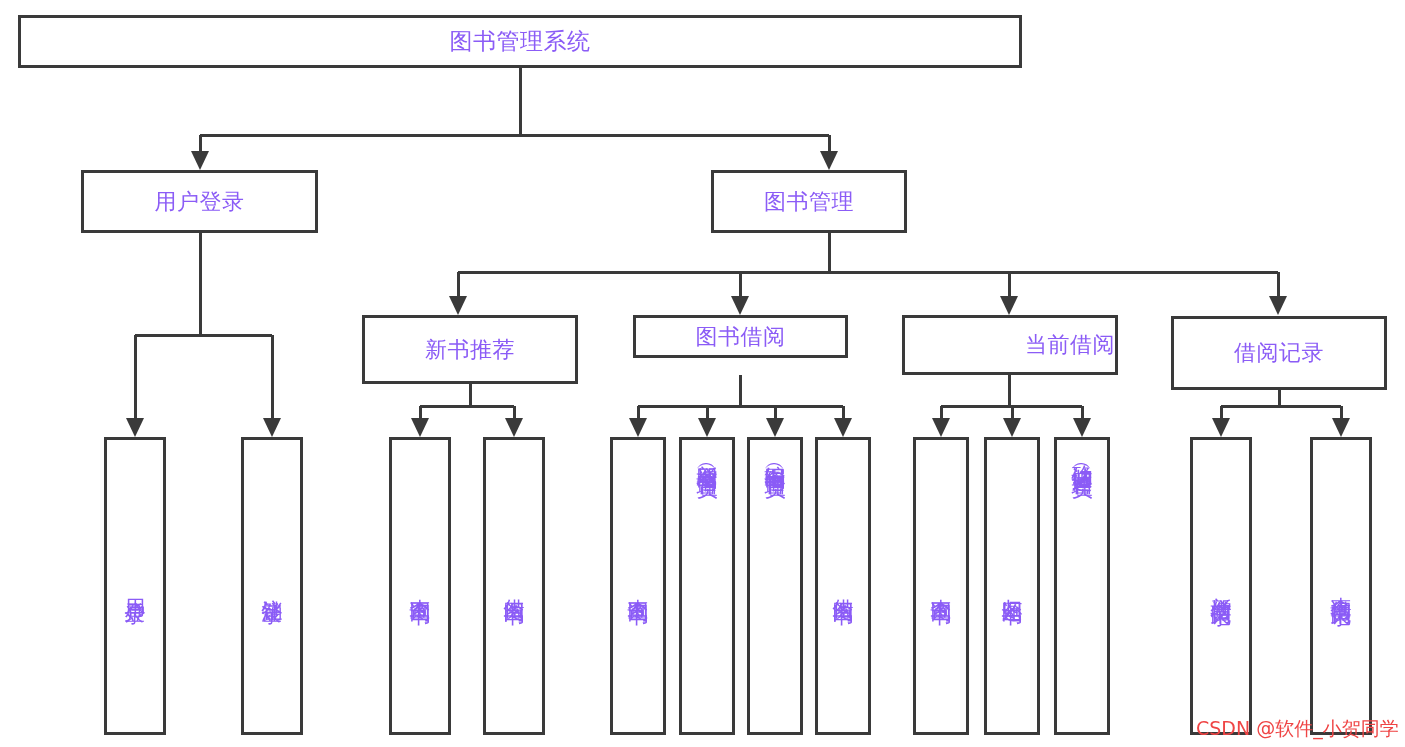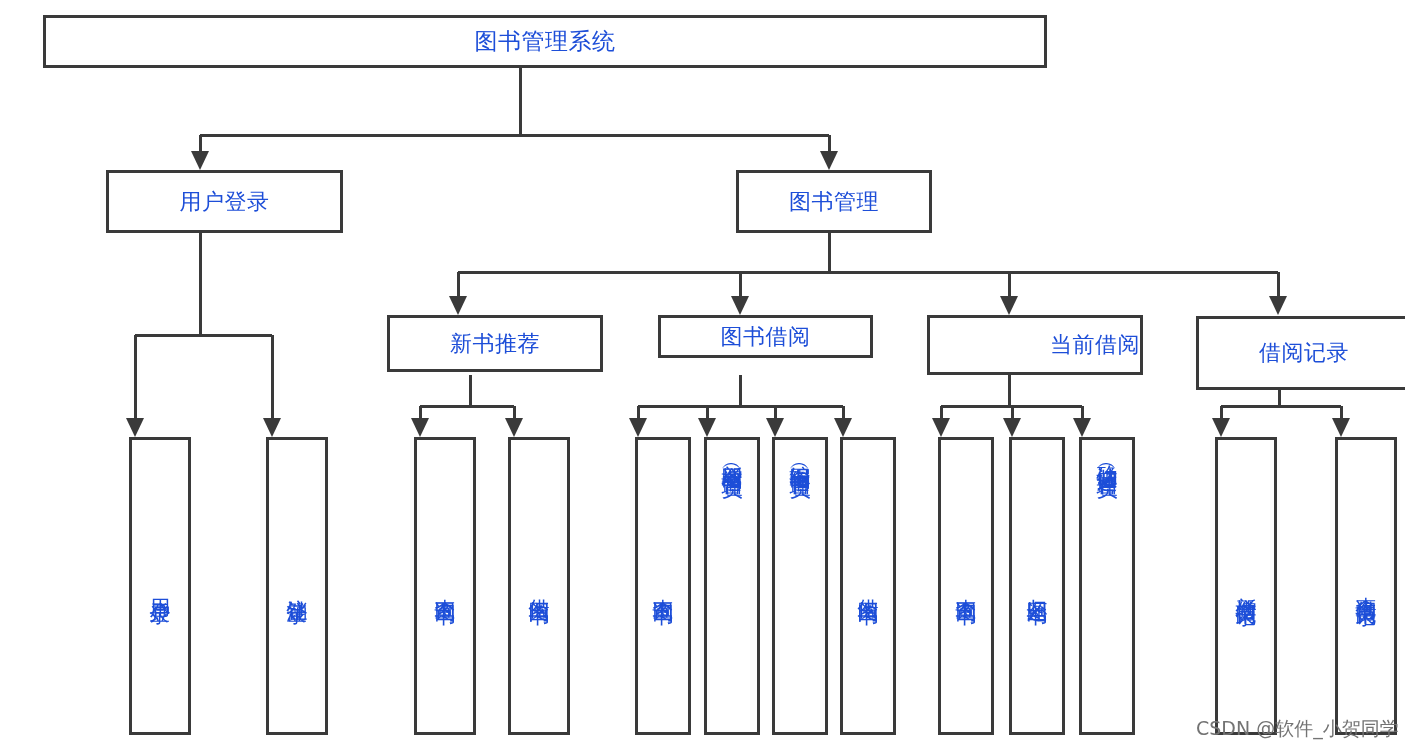--- a/index.html
+++ b/index.html
@@ -27,23 +27,22 @@
     pointer-events: none;
   }
   .node {
     position: absolute;
     box-sizing: border-box;
     background: #ffffff;
     border: 3px solid #3a3a3a;
     display: flex;
     align-items: center;
     justify-content: center;
-    color: #1d4ed8;
+    color: #8b5cf6;
     z-index: 2;
-    margin-left: 25px;
   }
   .node .label {
     display: block;
     text-align: center;
     line-height: 1.15;
     white-space: nowrap;
   }
   
   .node.horiz .label {
     font-size: 22px;
@@ -143,21 +142,21 @@
     <span class="label">图书管理系统</span>
   </div>
 
   <div class="node horiz" id="n-l2-0" style="left: 81px; top: 170px; width: 237px; height: 63px;">
     <span class="label">用户登录</span>
   </div>
   <div class="node horiz" id="n-l2-1" style="left: 711px; top: 170px; width: 196px; height: 63px;">
     <span class="label">图书管理</span>
   </div>
 
-  <div class="node horiz" id="n-l3-0" style="left: 362px; top: 315px; width: 216px; height: 57px;">
+  <div class="node horiz" id="n-l3-0" style="left: 362px; top: 315px; width: 216px; height: 69px;">
     <span class="label">新书推荐</span>
   </div>
   <div class="node horiz" id="n-l3-1" style="left: 633px; top: 315px; width: 215px; height: 43px;">
     <span class="label">图书借阅</span>
   </div>
   <div class="node horiz" id="n-l3-2" style="left: 902px; top: 315px; width: 216px; height: 60px; justify-content: flex-end;">
     <span class="label">当前借阅</span>
   </div>
   <div class="node horiz" id="n-l3-3" style="left: 1171px; top: 316px; width: 216px; height: 74px;">
     <span class="label">借阅记录</span>
@@ -196,15 +195,15 @@
   <div class="node vert" id="n-leaf-10" style="left: 1054px; top: 437px; width: 56px; height: 298px;">
     <span class="label">确认归还（管理员）</span>
   </div>
   <div class="node vert mid" id="n-leaf-11" style="left: 1190px; top: 437px; width: 62px; height: 298px;">
     <span class="label">新增借阅记录</span>
   </div>
   <div class="node vert mid" id="n-leaf-12" style="left: 1310px; top: 437px; width: 62px; height: 298px;">
     <span class="label">查询借阅记录</span>
   </div>
 
-  <div class="watermark" style="left: 1196px; top: 716px; color: #737373;">CSDN @软件_小贺同学</div>
+  <div class="watermark" style="left: 1196px; top: 716px; color: #ef4444;">CSDN @软件_小贺同学</div>
 
 </div>
 
 </body></html>

